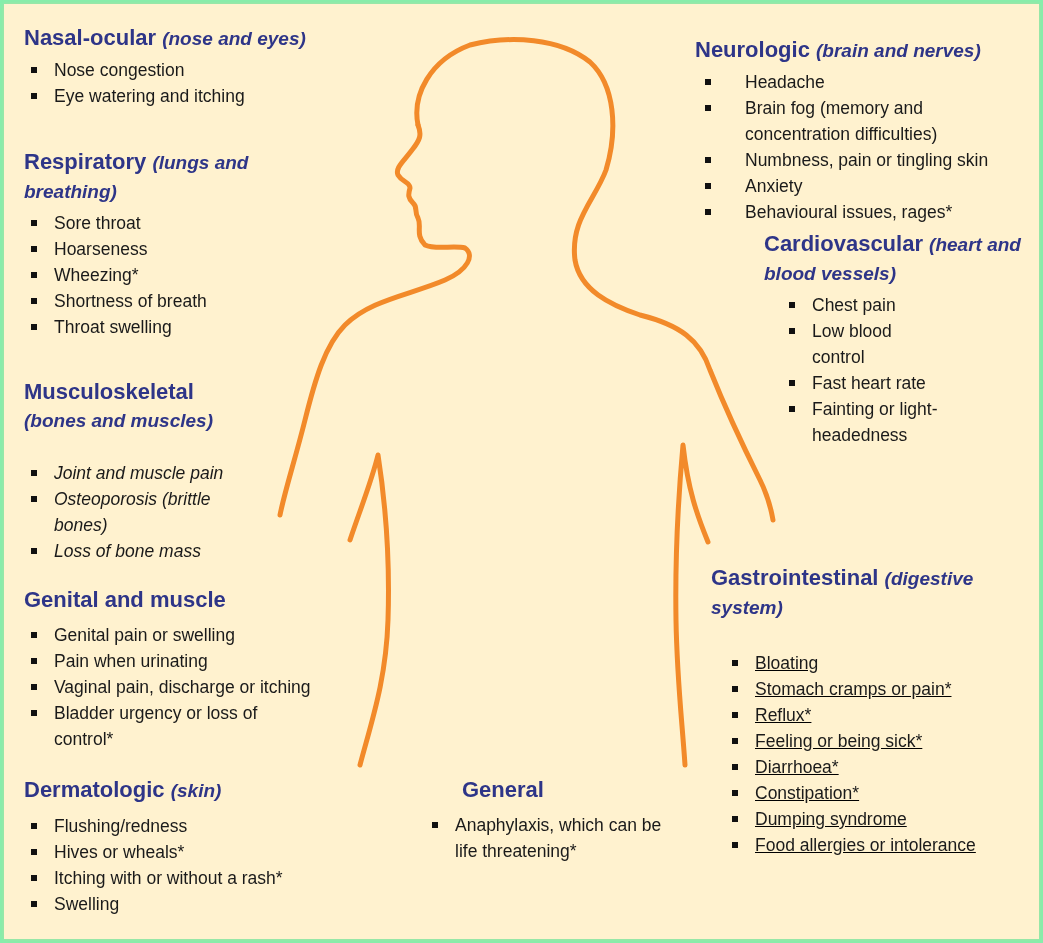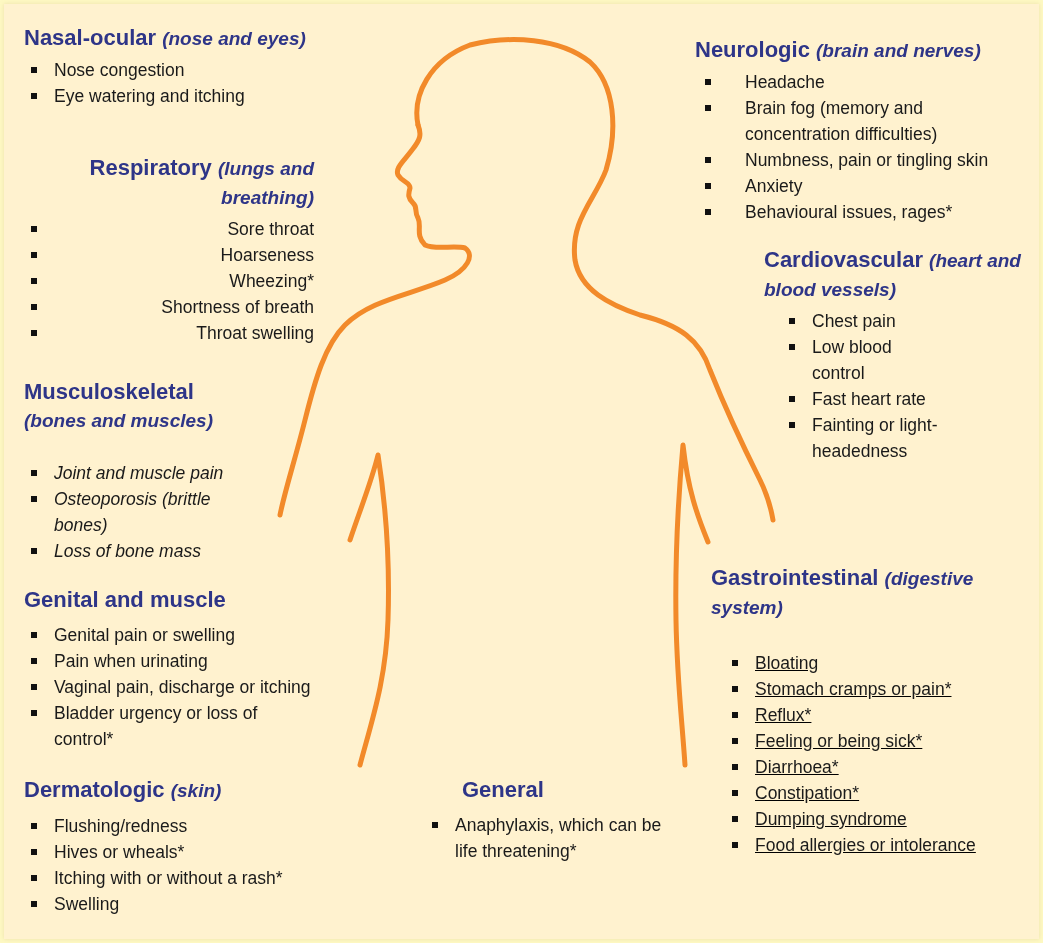--- a/index.html
+++ b/index.html
@@ -1,20 +1,20 @@
 <!DOCTYPE html>
 <html><head>
   <meta charset="utf-8">
   <style>
     html, body { margin: 0; padding: 0; background: #ffffff; }
     .canvas {
       position: relative;
       width: 1043px;
       height: 943px;
-      background: #fef9c3;
+      background: #86efac;
       overflow: hidden;
       font-family: "Liberation Sans", sans-serif;
     }
     .frame {
       position: absolute;
       left: 4px; top: 4px; right: 4px; bottom: 4px;
       background: #fff2cf;
       box-shadow: 0 0 4px rgba(220,200,150,0.5);
     }
     svg.body-outline { position: absolute; left: 0; top: 0; }
@@ -99,21 +99,21 @@
     <h2 class="heading">
       <span>Nasal-ocular</span>
       <span class="sub">(nose and eyes)</span>
     </h2>
     <ul class="items">
       <li>Nose congestion</li>
       <li>Eye watering and itching</li>
     </ul>
   </div>
 
-  <div class="section" style="left:24px; top:154px; width:290px;text-align:right;">
+  <div class="section" style="left:24px; top:148px; width:290px;">
     <h2 class="heading">
       <span>Respiratory</span>
       <span class="sub">(lungs and breathing)</span>
     </h2>
     <ul class="items">
       <li>Sore throat</li>
       <li>Hoarseness</li>
       <li>Wheezing*</li>
       <li>Shortness of breath</li>
       <li>Throat swelling</li>
@@ -173,21 +173,21 @@
     </h2>
     <ul class="items wide">
       <li>Headache</li>
       <li style="width:280px;">Brain fog (memory and concentration difficulties)</li>
       <li>Numbness, pain or tingling skin</li>
       <li>Anxiety</li>
       <li>Behavioural issues, rages*</li>
     </ul>
   </div>
 
-  <div class="section" style="left:764px; top:246px; width:270px;">
+  <div class="section" style="left:764px; top:230px; width:270px;">
     <h2 class="heading">
       <span>Cardiovascular</span>
       <span class="sub">(heart and blood vessels)</span>
     </h2>
     <ul class="items" style="margin-left:18px;">
       <li>Chest pain</li>
       <li style="width:120px;">Low blood control</li>
       <li>Fast heart rate</li>
       <li style="width:160px;">Fainting or light-headedness</li>
     </ul>

